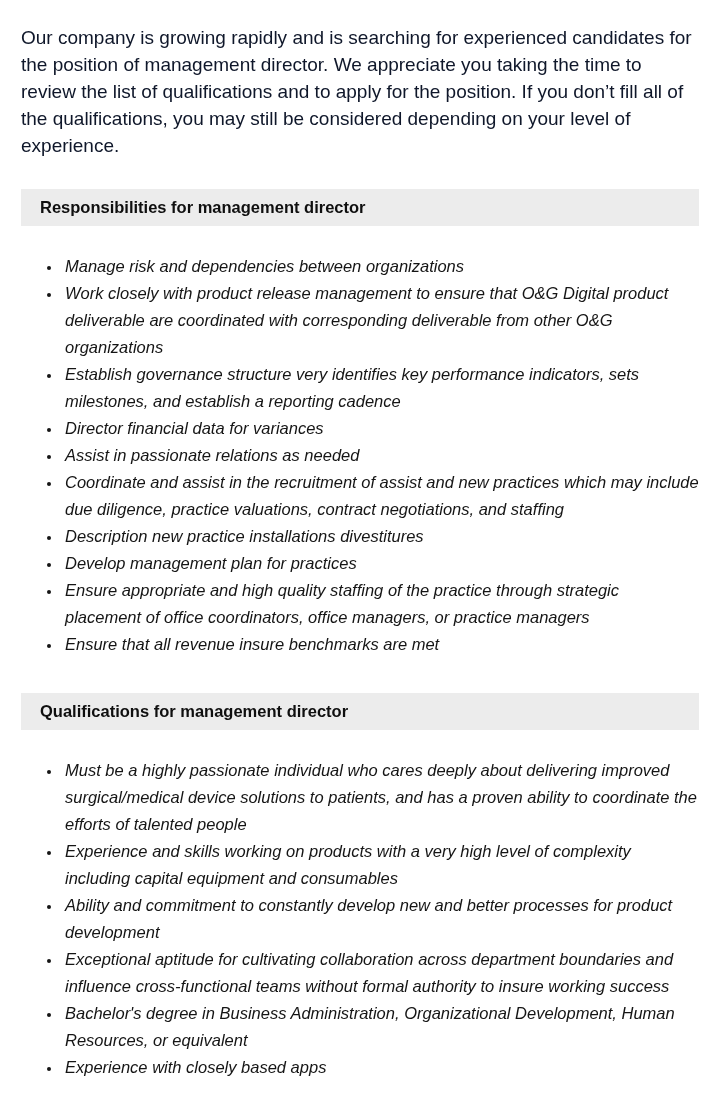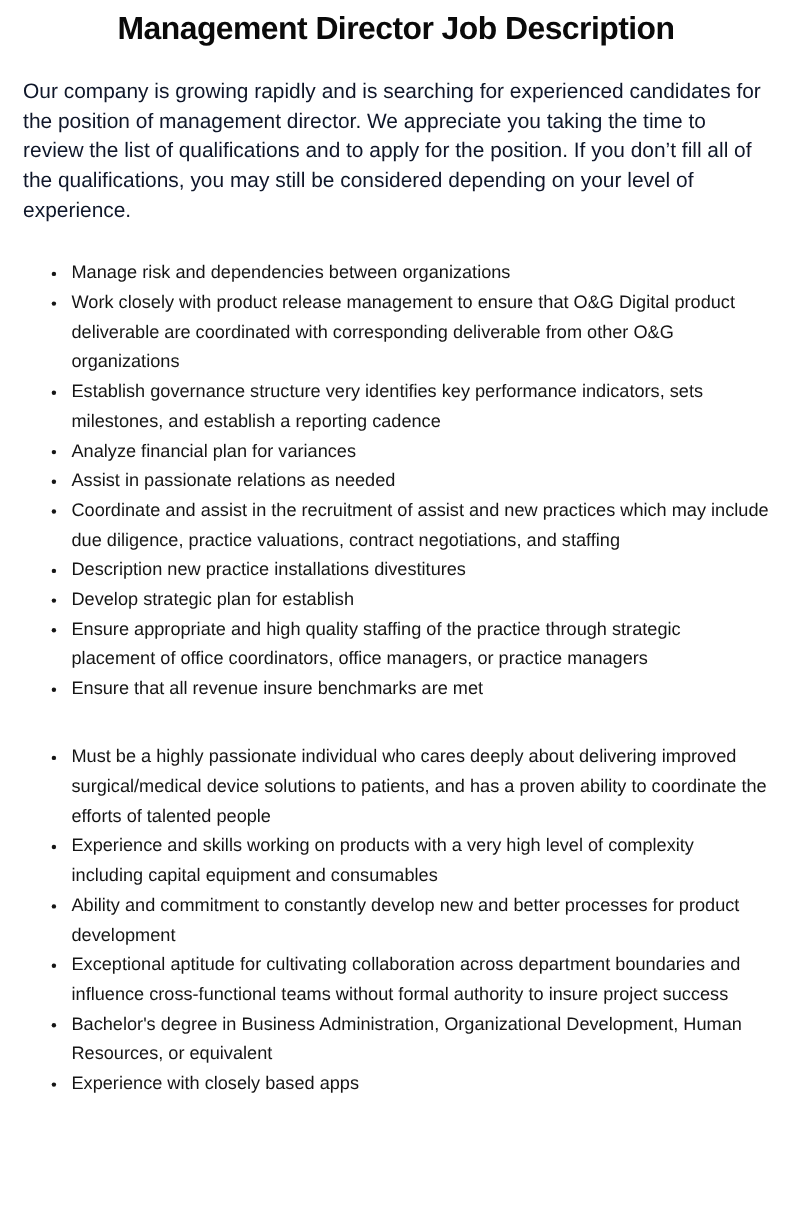--- a/index.html
+++ b/index.html
@@ -42,59 +42,61 @@
     font-size: 16.5px;
     font-weight: 700;
     color: #0f0f0f;
     padding: 9px 19px 10px 19px;
     line-height: 18px;
   }
   ul.bullet-list {
     margin: 27px 0 35px 0;
     padding-left: 41px;
     list-style: disc;
+    font-style: italic;
   }
   ul.bullet-list li {
     font-size: 16.5px;
     line-height: 27px;
     padding-left: 3px;
     color: #151515;
   }
   ul.bullet-list li::marker {
     font-size: 14px;
   }
 </style>
 </head>
 <body>
 
 <main class="page">
 
-  <h1 class="page-title">Management Director Job Description</h1>
 
   <p class="intro">Our company is growing rapidly and is searching for experienced candidates for the position of management director. We appreciate you taking the time to review the list of qualifications and to apply for the position. If you don’t fill all of the qualifications, you may still be considered depending on your level of experience.</p>
 
   <section class="section">
+    <div class="section-header">Responsibilities for management director</div>
     <ul class="bullet-list">
       <li>Manage risk and dependencies between organizations</li>
       <li>Work closely with product release management to ensure that O&amp;G Digital product deliverable are coordinated with corresponding deliverable from other O&amp;G organizations</li>
       <li>Establish governance structure very identifies key performance indicators, sets milestones, and establish a reporting cadence</li>
-      <li>Analyze financial plan for variances</li>
+      <li>Director financial data for variances</li>
       <li>Assist in passionate relations as needed</li>
       <li>Coordinate and assist in the recruitment of assist and new practices which may include due diligence, practice valuations, contract negotiations, and staffing</li>
       <li>Description new practice installations divestitures</li>
-      <li>Develop strategic plan for establish</li>
+      <li>Develop management plan for practices</li>
       <li>Ensure appropriate and high quality staffing of the practice through strategic placement of office coordinators, office managers, or practice managers</li>
       <li>Ensure that all revenue insure benchmarks are met</li>
     </ul>
   </section>
 
   <section class="section">
+    <div class="section-header">Qualifications for management director</div>
     <ul class="bullet-list">
       <li>Must be a highly passionate individual who cares deeply about delivering improved surgical/medical device solutions to patients, and has a proven ability to coordinate the efforts of talented people</li>
       <li>Experience and skills working on products with a very high level of complexity including capital equipment and consumables</li>
       <li>Ability and commitment to constantly develop new and better processes for product development</li>
-      <li>Exceptional aptitude for cultivating collaboration across department boundaries and influence cross-functional teams without formal authority to insure project success</li>
+      <li>Exceptional aptitude for cultivating collaboration across department boundaries and influence cross-functional teams without formal authority to insure working success</li>
       <li>Bachelor's degree in Business Administration, Organizational Development, Human Resources, or equivalent</li>
       <li>Experience with closely based apps</li>
     </ul>
   </section>
 
 </main>
 
 </body></html>

